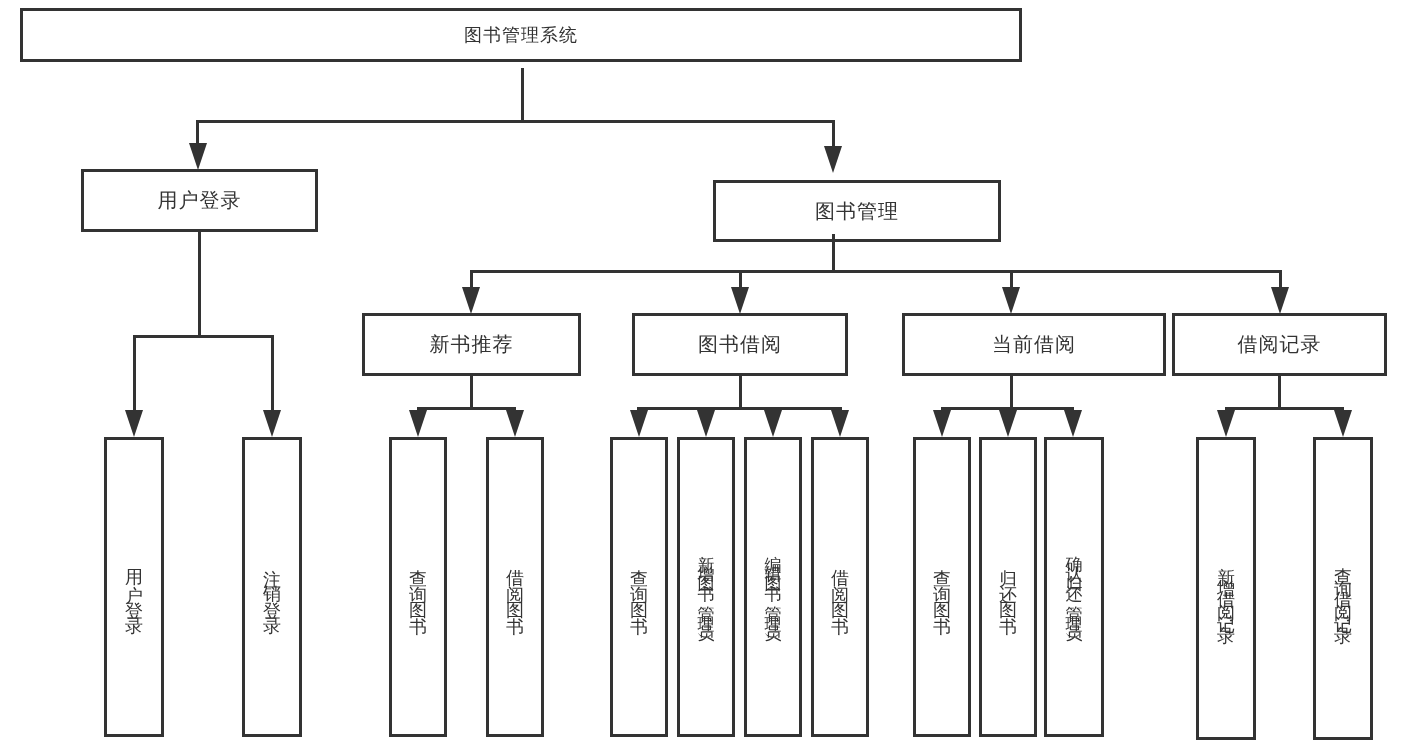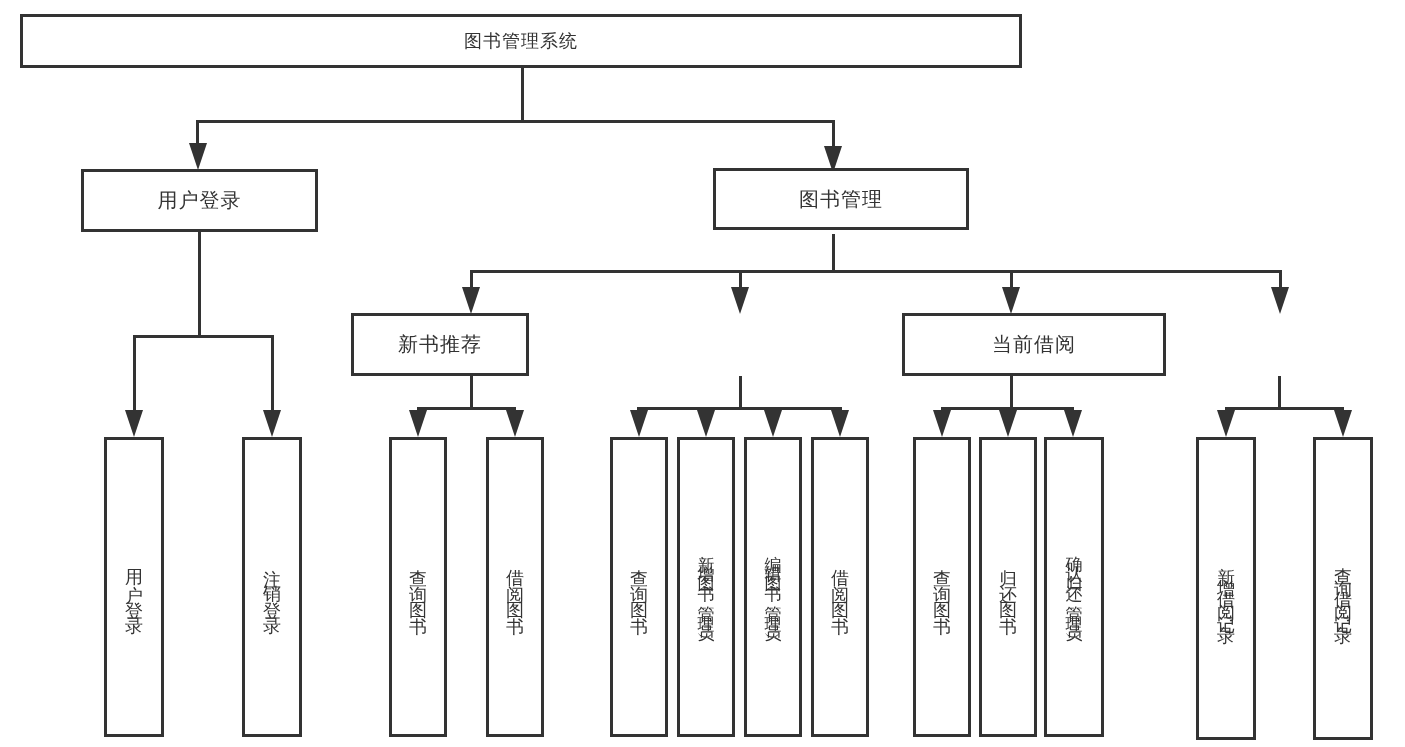--- a/index.html
+++ b/index.html
@@ -38,35 +38,35 @@
     position:absolute;left:1186px;top:716px;
     font-size:20px;letter-spacing:0.5px;color:var(--watermark);
     white-space:nowrap;
   }
 </style>
 </head>
 <body>
 
 <div class="stage">
 
-  <div class="box" style="left:20px;top:14px;width:1002px;height:54px">
+  <div class="box" style="left:20px;top:8px;width:1002px;height:54px">
     <span class="hlabel-root">图书管理系统</span>
   </div>
 
   <div class="v" style="left:521px;top:68px;height:54px"></div>
   <div class="h" style="left:197px;top:120px;width:637px"></div>
   <div class="v" style="left:196px;top:120px;height:28px"></div>
   <div class="arrow" style="left:189px;top:143px"></div>
   <div class="v" style="left:832px;top:120px;height:28px"></div>
   <div class="arrow" style="left:824px;top:146px"></div>
 
   <div class="box" style="left:81px;top:169px;width:237px;height:63px">
     <span class="hlabel">用户登录</span>
   </div>
-  <div class="box" style="left:713px;top:168px;width:256px;height:62px">
+  <div class="box" style="left:713px;top:180px;width:288px;height:62px">
     <span class="hlabel">图书管理</span>
   </div>
 
   <div class="v" style="left:198px;top:232px;height:106px"></div>
   <div class="h" style="left:133px;top:335px;width:141px"></div>
   <div class="v" style="left:133px;top:335px;height:78px"></div>
   <div class="arrow" style="left:125px;top:410px"></div>
   <div class="v" style="left:271px;top:335px;height:78px"></div>
   <div class="arrow" style="left:263px;top:410px"></div>
 
@@ -74,25 +74,31 @@
   <div class="h" style="left:470px;top:270px;width:812px"></div>
   <div class="v" style="left:470px;top:270px;height:18px"></div>
   <div class="arrow" style="left:462px;top:287px"></div>
   <div class="v" style="left:739px;top:270px;height:18px"></div>
   <div class="arrow" style="left:731px;top:287px"></div>
   <div class="v" style="left:1010px;top:270px;height:18px"></div>
   <div class="arrow" style="left:1002px;top:287px"></div>
   <div class="v" style="left:1279px;top:270px;height:18px"></div>
   <div class="arrow" style="left:1271px;top:287px"></div>
 
-  <div class="box" style="left:351px;top:313px;width:178px;height:63px">
+  <div class="box" style="left:362px;top:313px;width:219px;height:63px">
     <span class="hlabel">新书推荐</span>
+  </div>
+  <div class="box" style="left:632px;top:313px;width:216px;height:63px">
+    <span class="hlabel">图书借阅</span>
   </div>
   <div class="box" style="left:902px;top:313px;width:264px;height:63px">
     <span class="hlabel">当前借阅</span>
+  </div>
+  <div class="box" style="left:1172px;top:313px;width:215px;height:63px">
+    <span class="hlabel">借阅记录</span>
   </div>
 
   <div class="v" style="left:470px;top:376px;height:34px"></div>
   <div class="h" style="left:417px;top:407px;width:99px"></div>
   <div class="arrow" style="left:409px;top:410px"></div>
   <div class="arrow" style="left:506px;top:410px"></div>
 
   <div class="v" style="left:739px;top:376px;height:34px"></div>
   <div class="h" style="left:637px;top:407px;width:205px"></div>
   <div class="arrow" style="left:630px;top:410px"></div>

